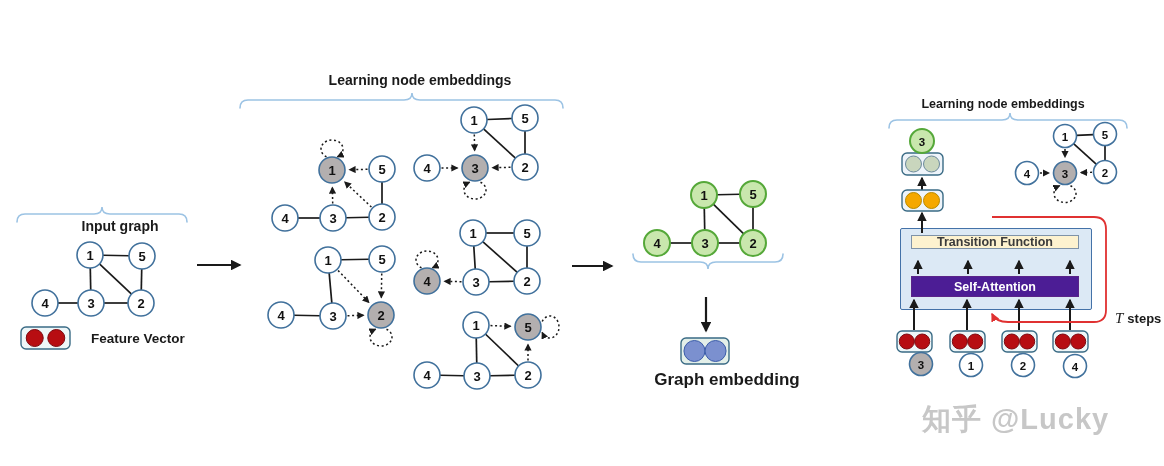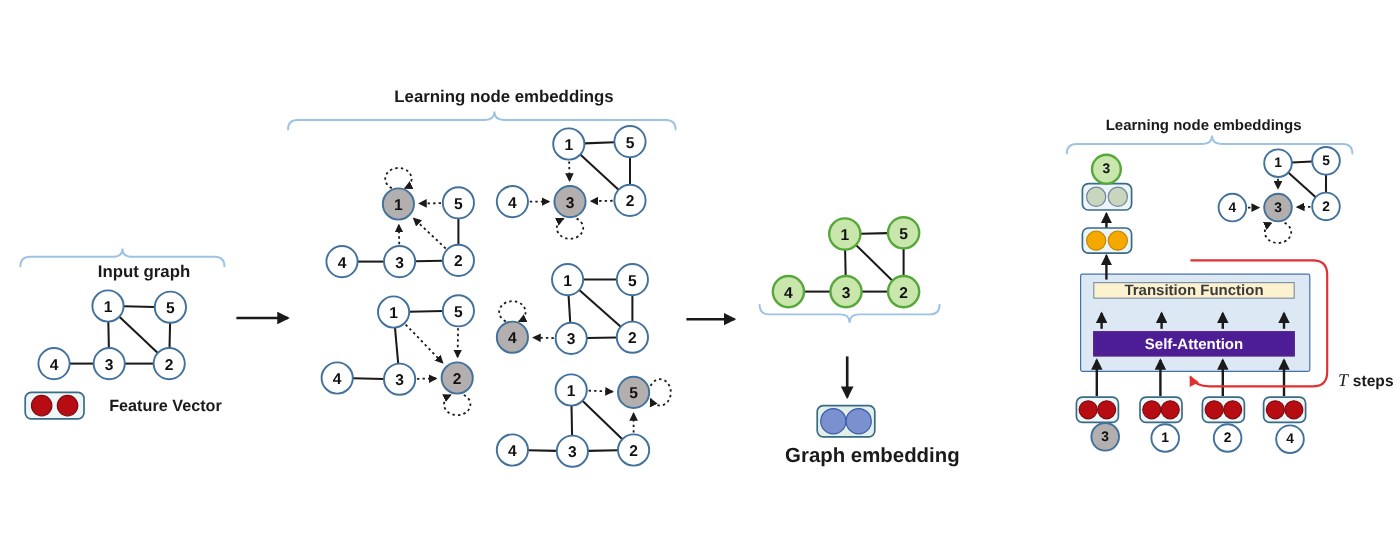--- a/index.html
+++ b/index.html
@@ -277,14 +277,15 @@
         <text x="1075" y="366.5" text-anchor="middle" dominant-baseline="central" font-size="11.5" font-weight="600" font-family="&quot;Liberation Sans&quot;, sans-serif" fill="#111">4</text>
       </g>
     </svg>
 
   <div class="lbl ctr" id="lbl-input">Input graph</div>
   <div class="lbl ctr" id="lbl-lmid">Learning node embeddings</div>
   <div class="lbl ctr" id="lbl-lright">Learning node embeddings</div>
   <div class="lbl ctr" id="lbl-ge">Graph embedding</div>
   <div class="lbl" id="lbl-fv">Feature Vector</div>
   <div class="lbl" id="lbl-tsteps"><span class="tvar">T</span><span>steps</span></div>
+  <div class="lbl" id="watermark">知乎 @Lucky</div>
 
 </div>
 
 </body></html>

